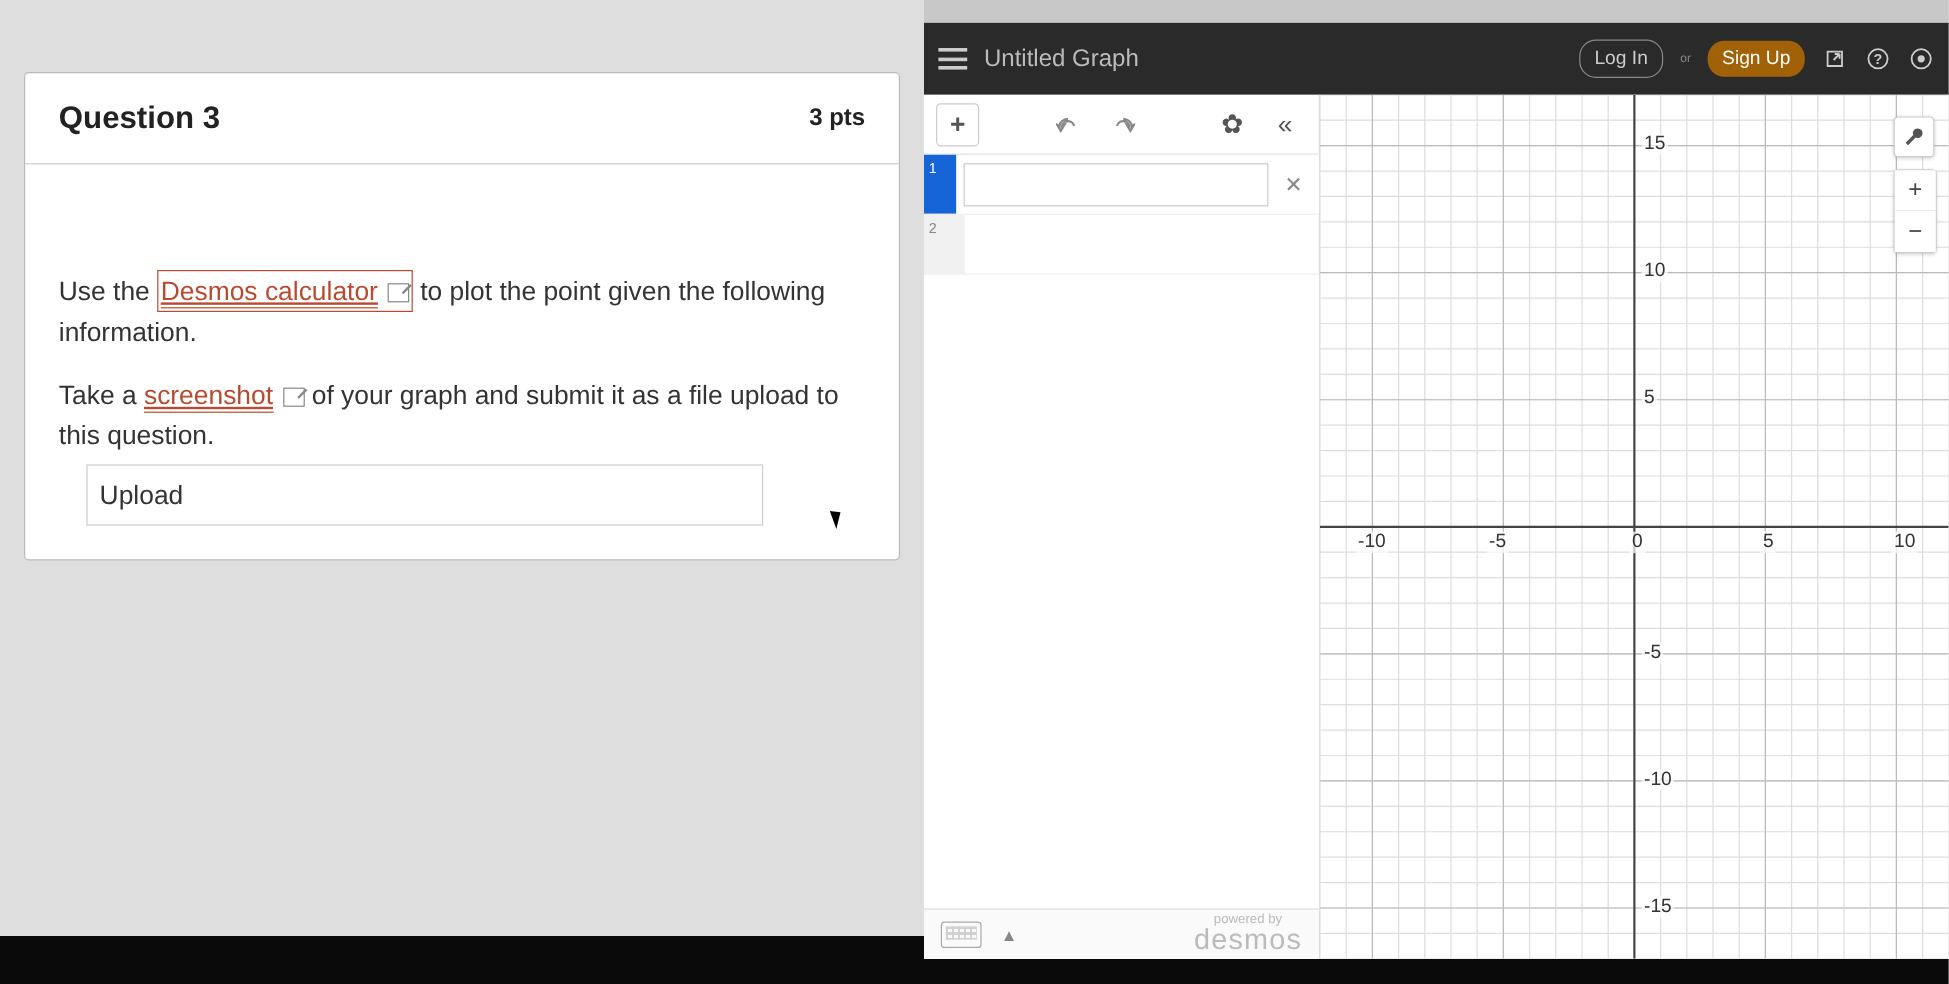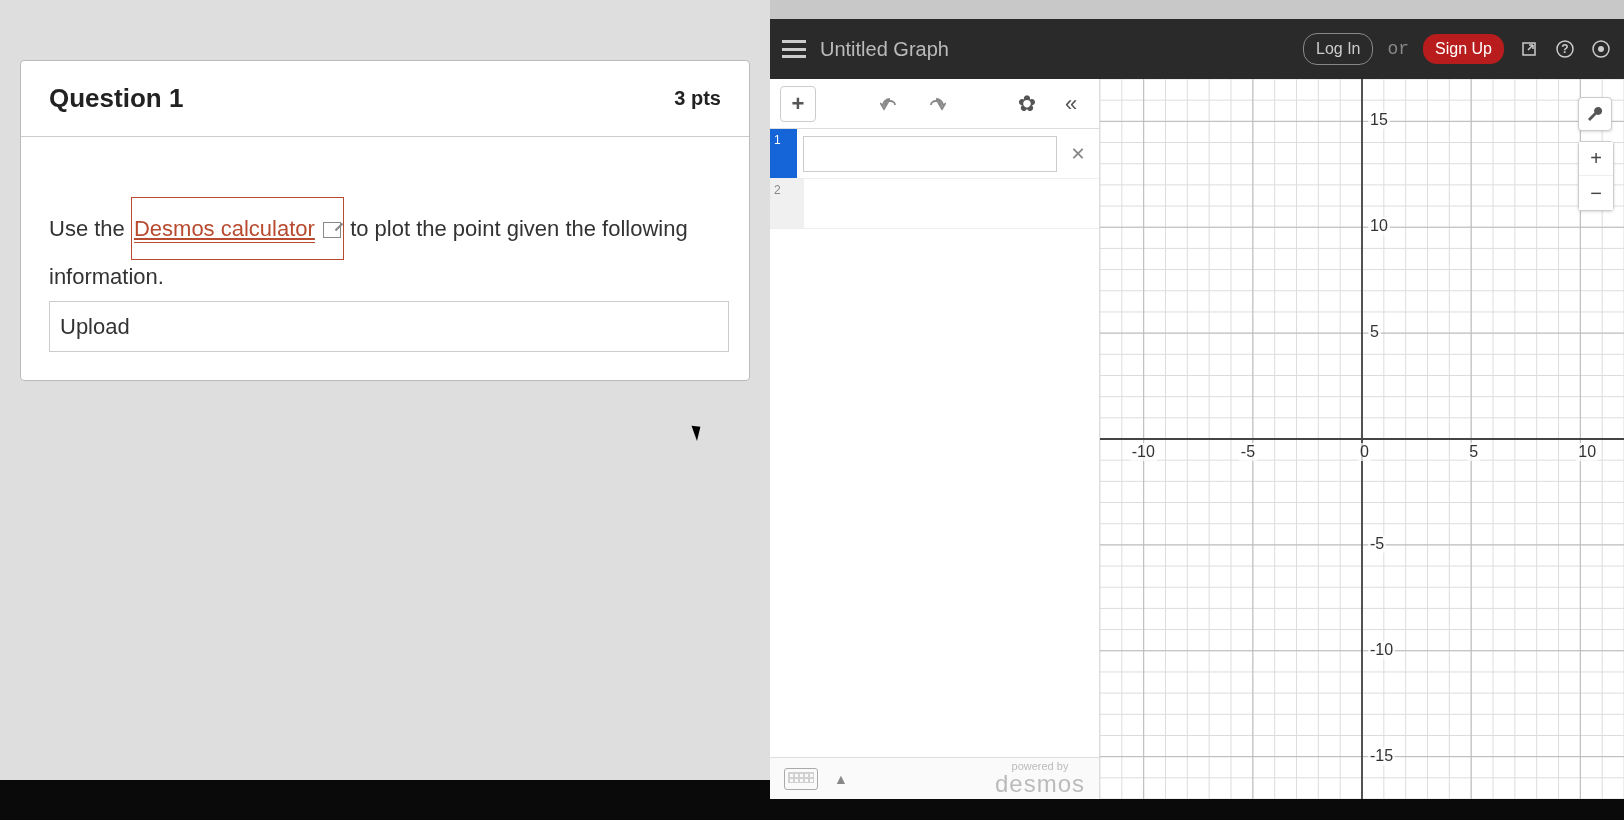--- a/index.html
+++ b/index.html
@@ -48,21 +48,22 @@
     padding: 60px 28px 28px 28px;
     font-size: 22px;
     color: #333;
     line-height: 1.5;
   }
   .question-body p { margin-bottom: 8px; }
   .link { color: #b84a2f; text-decoration: underline; border-bottom: 1px solid #b84a2f; padding-bottom:1px;}
   .link-box {
     display: inline-block;
     border: 1px solid #b84a2f;
-    padding: 14px 2px;
+    padding: 0 2px;
+    margin-top: 28px;
   }
   .ext-icon {
     display: inline-block;
     width: 18px; height: 16px;
     border: 1px solid #888;
     position: relative;
     vertical-align: middle;
     margin-left: 2px;
   }
   .ext-icon::after {
@@ -75,21 +76,22 @@
   }
   .bullet-item { margin: 14px 0 20px 30px; }
   .bullet-item::before { content: "• "; font-weight: bold; }
   .instr2 { margin-top: 20px; margin-bottom: 70px; }
   .upload-row {
     display: flex;
     align-items: center;
     gap: 14px;
     border: 1px solid #ccc;
     padding: 8px 10px;
-    width: 680px;
+    width: 564px;
+    margin-left: 23px;
   }
   .upload-label { font-size: 22px; color: #333; }
   .choose-file-btn {
     border: 1px solid #aaa;
     padding: 10px 20px;
     font-size: 20px;
     background: #fff;
     color: #333;
     cursor: pointer;
   }
@@ -115,22 +117,22 @@
   .hamburger { width: 24px; height: 18px; display: flex; flex-direction: column; justify-content: space-between; cursor:pointer;}
   .hamburger span { height: 3px; background: #ccc; width: 100%; }
   .graph-title { font-size: 20px; color: #bbb; flex: 1; }
   .login-btn, .signup-btn {
     padding: 6px 12px;
     font-size: 16px;
     border-radius: 14px;
     cursor: pointer;
   }
   .login-btn { border: 1px solid #888; color: #ccc; background: transparent; }
-  .or-text { color: #888; font-size: 18px; font-family: Liberation Mono, monospace; }
-  .signup-btn { background: #b91c1c; color: #fff; border: none; }
+  .or-text { color: #888; font-size: 10px; }
+  .signup-btn { background: #a16207; color: #fff; border: none; }
   .header-icon {
     width: 22px; height: 22px;
     display: flex; align-items: center; justify-content: center;
     color: #ccc; font-size: 18px; cursor: pointer;
   }
   
   .desmos-body {
     display: flex;
     height: calc(100% - 60px);
     position: relative;
@@ -281,26 +283,29 @@
   }
 </style>
 </head>
 <body>
 
 <div class="container">
 
   <div class="left-panel">
     <div class="question-card">
       <div class="question-header">
-        <div class="question-title">Question 1</div>
+        <div class="question-title">Question 3</div>
         <div class="question-points">3 pts</div>
       </div>
       <div class="question-body">
         <p>
           <span>Use the </span><span class="link-box"><span class="link">Desmos calculator</span> <span class="ext-icon"></span></span><span> to plot the point given the following information.</span>
+        </p>
+        <p class="instr2">
+          <span>Take a </span><span class="link">screenshot</span> <span class="ext-icon"></span><span> of your graph and submit it as a file upload to this question.</span>
         </p>
         <div class="upload-row">
           <span class="upload-label">Upload</span>
         </div>
       </div>
     </div>
     <div class="cursor-arrow"></div>
   </div>
 
   <div class="right-panel">

